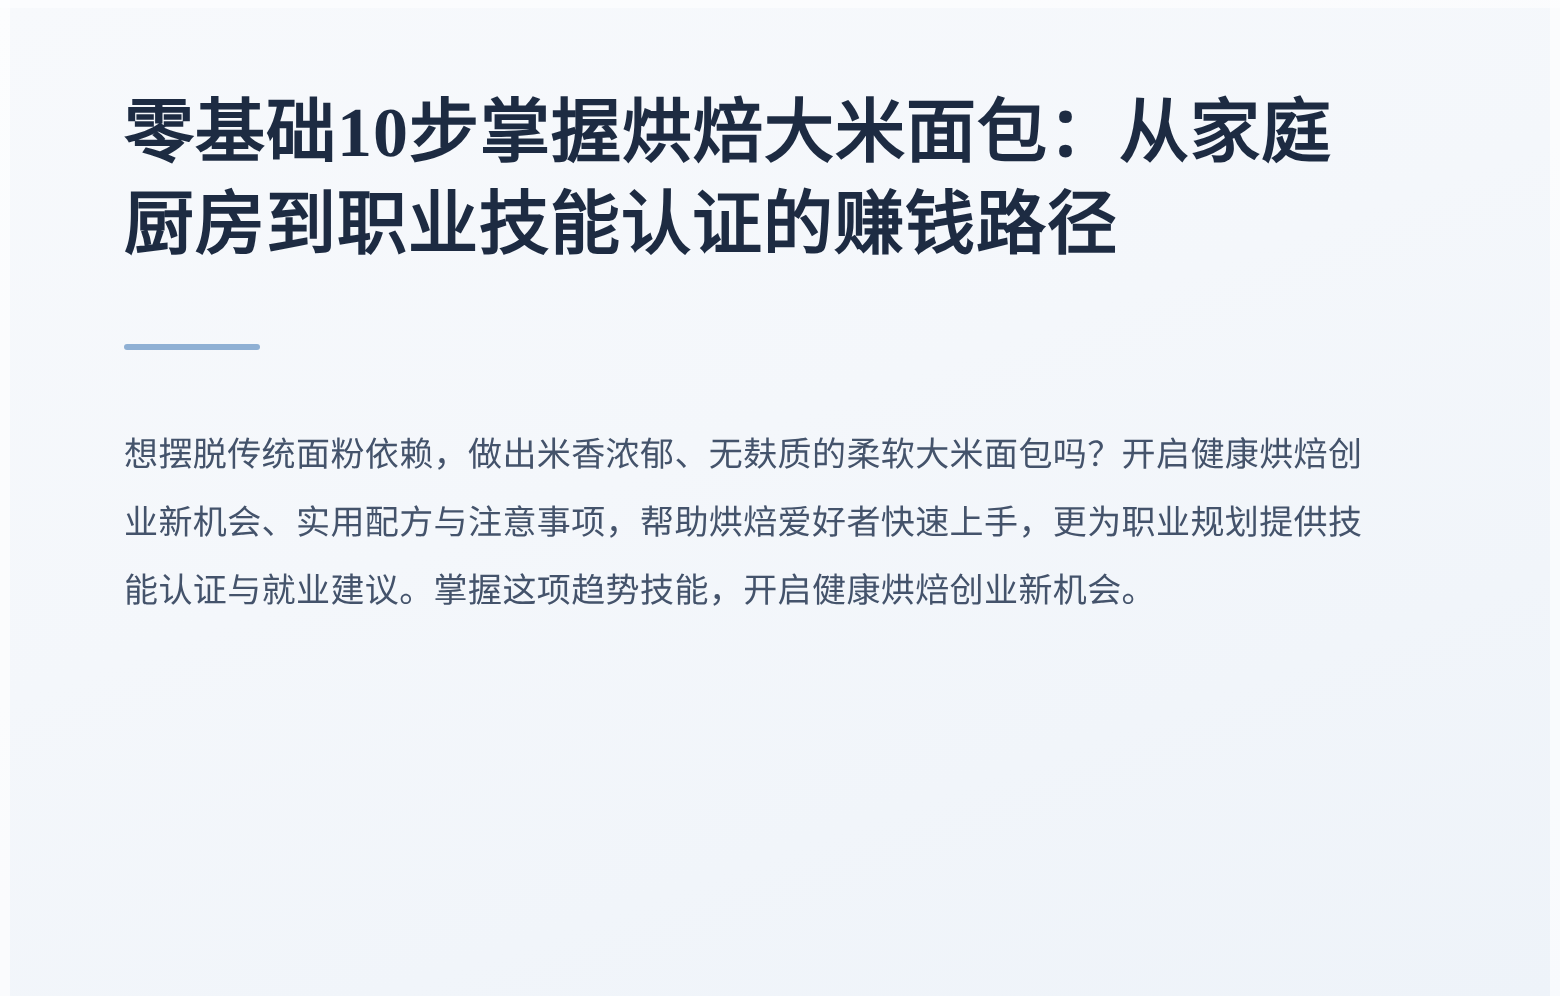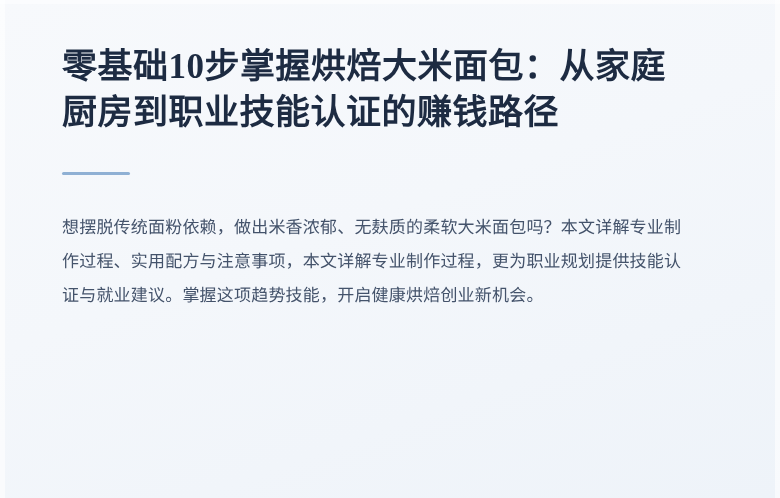--- a/index.html
+++ b/index.html
@@ -82,15 +82,15 @@
 </style>
 </head>
 <body>
 
 <div class="card">
   <div class="edge-left"></div>
   <div class="edge-right"></div>
   <div class="inner">
     <h1 class="title">零基础10步掌握烘焙大米面包：从家庭厨房到职业技能认证的赚钱路径</h1>
     <div class="rule"></div>
-    <p class="summary">想摆脱传统面粉依赖，做出米香浓郁、无麸质的柔软大米面包吗？本文详解专业制作过程、实用配方与注意事项，本文详解专业制作过程，更为职业规划提供技能认证与就业建议。掌握这项趋势技能，开启健康烘焙创业新机会。</p>
+    <p class="summary">想摆脱传统面粉依赖，做出米香浓郁、无麸质的柔软大米面包吗？开启健康烘焙创业新机会、实用配方与注意事项，帮助烘焙爱好者快速上手，更为职业规划提供技能认证与就业建议。掌握这项趋势技能，开启健康烘焙创业新机会。</p>
   </div>
 </div>
 
 </body></html>

